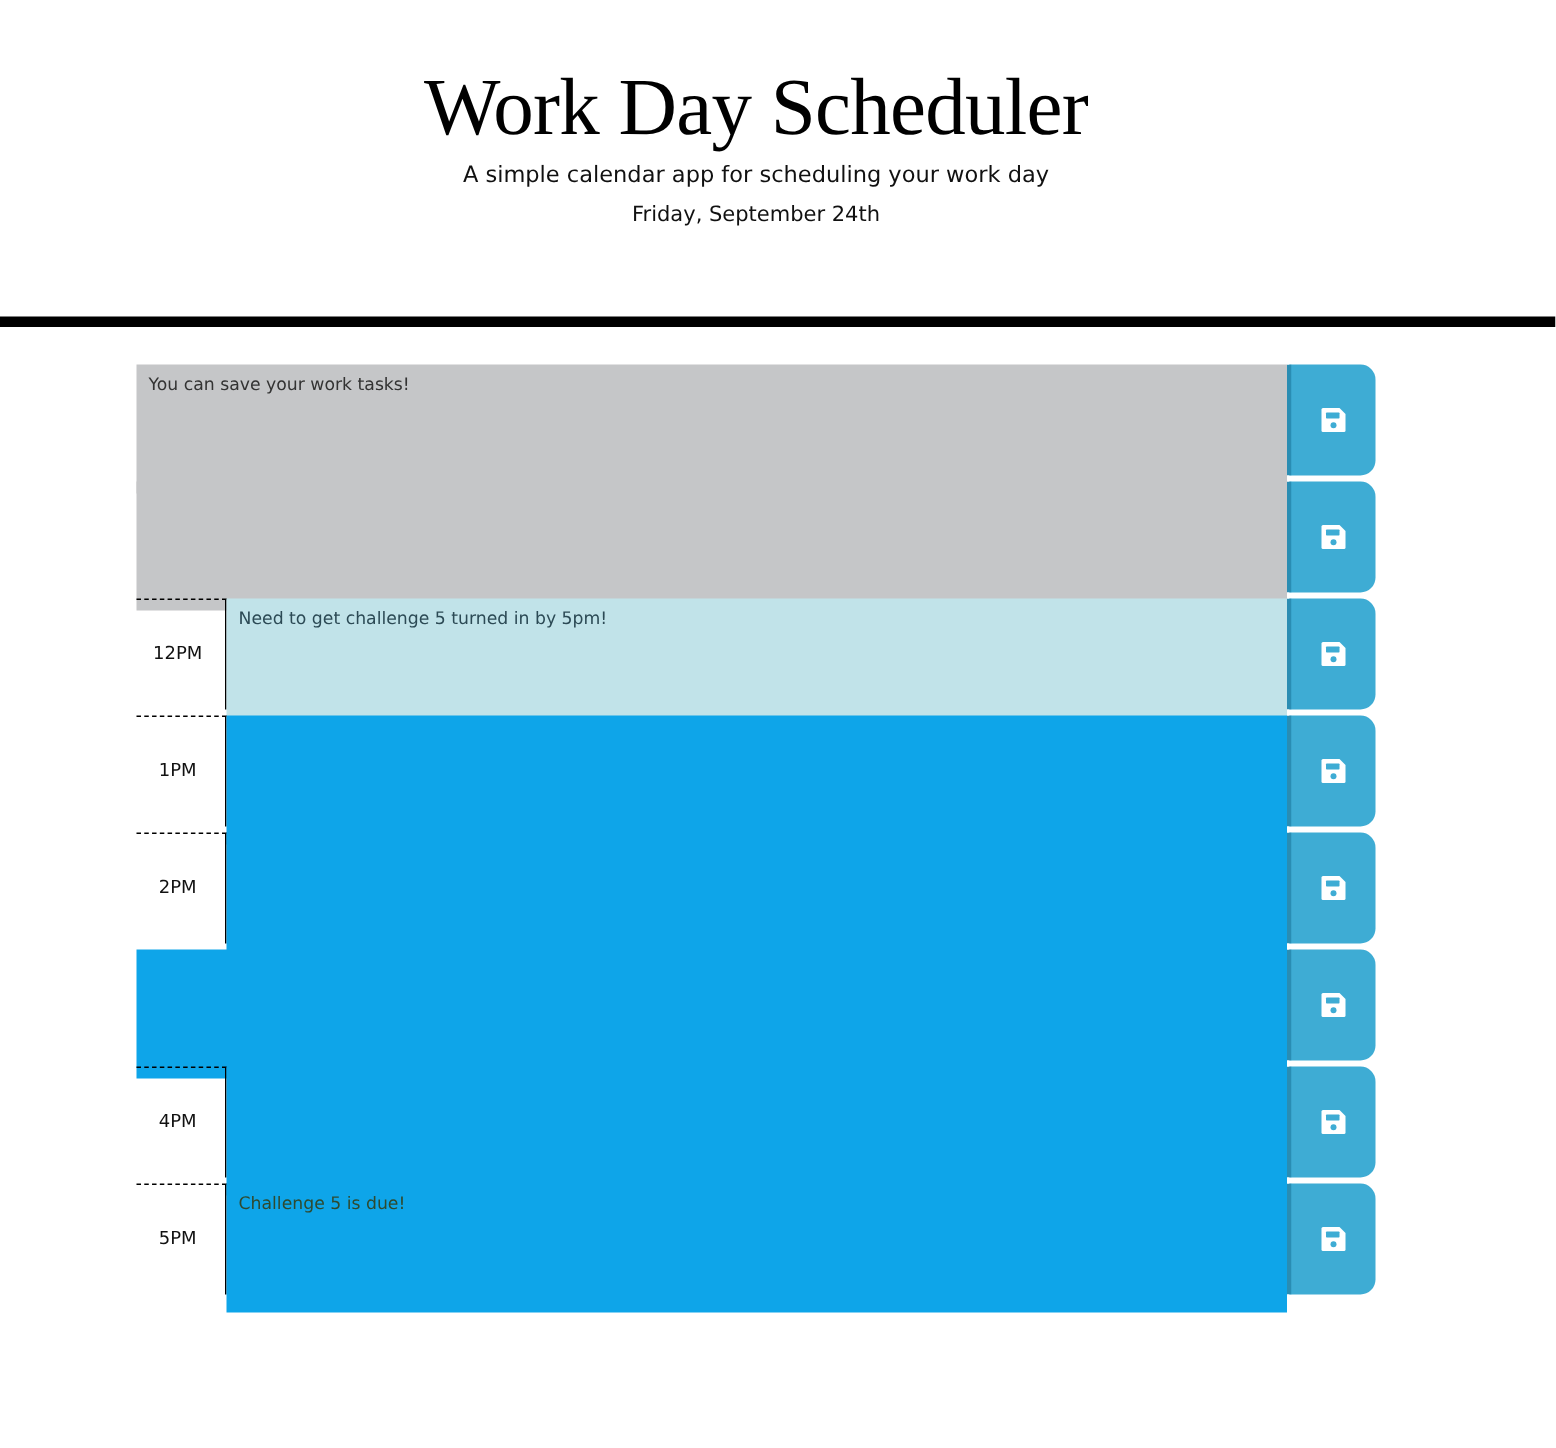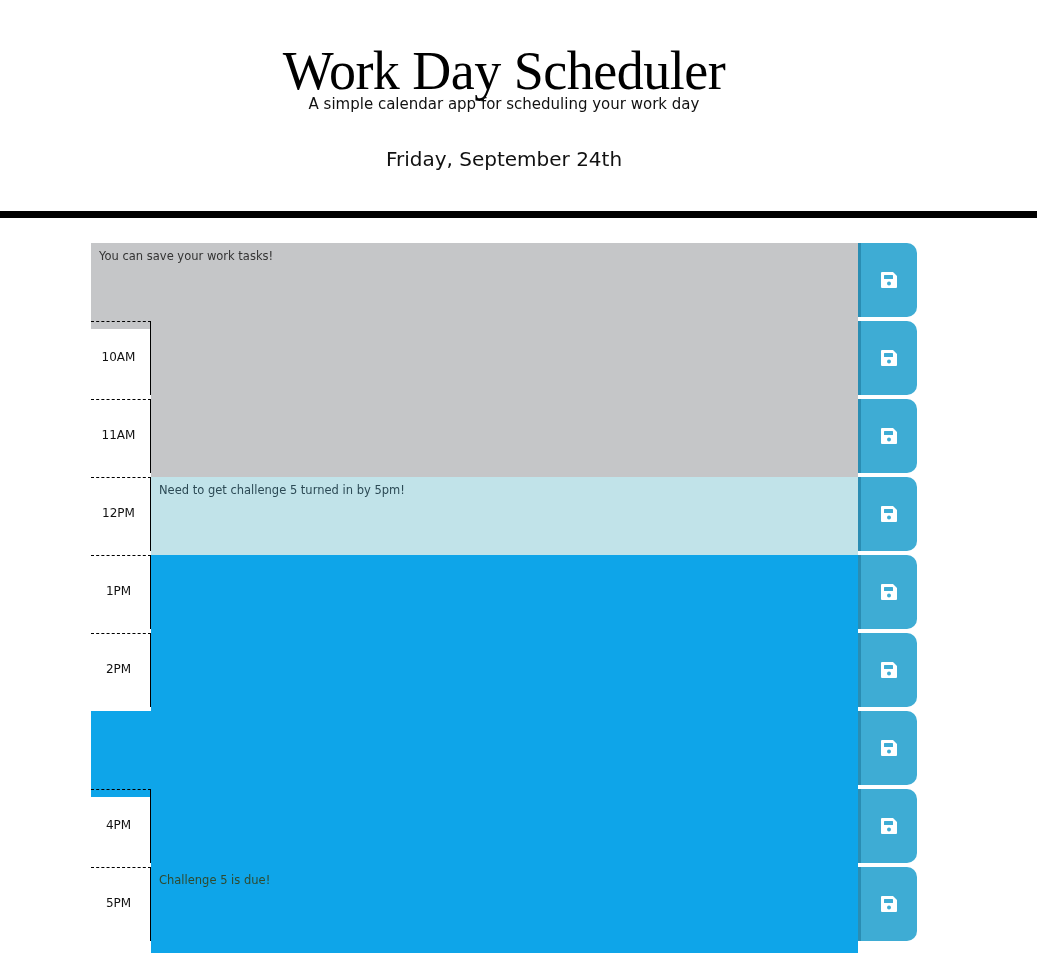--- a/index.html
+++ b/index.html
@@ -27,32 +27,32 @@
       font-weight: 300;
       font-size: 54px;
       line-height: 70px;
       letter-spacing: -0.5px;
       color: #000;
       font-family: Liberation Serif, serif;
     }
     .lead {
       position: absolute;
       left: 0; right: 0;
-      top: 93px;
+      top: 105px;
       margin: 0;
       font-size: 15px;
       line-height: 22px;
       color: #111;
     }
     .current-day {
       position: absolute;
       left: 0; right: 0;
       top: 132px;
-      margin: 16px;
-      font-size: 20px;
+      margin: 0;
+      font-size: 14px;
       line-height: 22px;
       color: #111;
     }
     .header-rule {
       position: absolute;
       left: 0;
       top: 211px;
       width: 1037px;
       height: 7px;
       background: #000;
@@ -130,34 +130,20 @@
       <span class="save-icon">
         <svg width="20" height="20" viewBox="0 0 20 20">
             <path d="M2 3a1 1 0 0 1 1-1h11l4 4v11a1 1 0 0 1-1 1H3a1 1 0 0 1-1-1z" fill="#fff"></path>
             <rect x="5" y="5" width="9" height="4" rx="0.5" fill="#3eacd4"></rect>
             <circle cx="10" cy="13.5" r="2" fill="#3eacd4"></circle>
           </svg>
       </span>
     </button>
   </div>
   <div class="row">
-    <div class="hour">10AM</div>
-    <textarea class="description past" style=""></textarea>
-    <button class="saveBtn">
-      <span class="save-icon">
-        <svg width="20" height="20" viewBox="0 0 20 20">
-            <path d="M2 3a1 1 0 0 1 1-1h11l4 4v11a1 1 0 0 1-1 1H3a1 1 0 0 1-1-1z" fill="#fff"></path>
-            <rect x="5" y="5" width="9" height="4" rx="0.5" fill="#3eacd4"></rect>
-            <circle cx="10" cy="13.5" r="2" fill="#3eacd4"></circle>
-          </svg>
-      </span>
-    </button>
-  </div>
-  <div class="row">
-    <div class="hour">11AM</div>
     <textarea class="description past" style=""></textarea>
     <button class="saveBtn">
       <span class="save-icon">
         <svg width="20" height="20" viewBox="0 0 20 20">
             <path d="M2 3a1 1 0 0 1 1-1h11l4 4v11a1 1 0 0 1-1 1H3a1 1 0 0 1-1-1z" fill="#fff"></path>
             <rect x="5" y="5" width="9" height="4" rx="0.5" fill="#3eacd4"></rect>
             <circle cx="10" cy="13.5" r="2" fill="#3eacd4"></circle>
           </svg>
       </span>
     </button>

